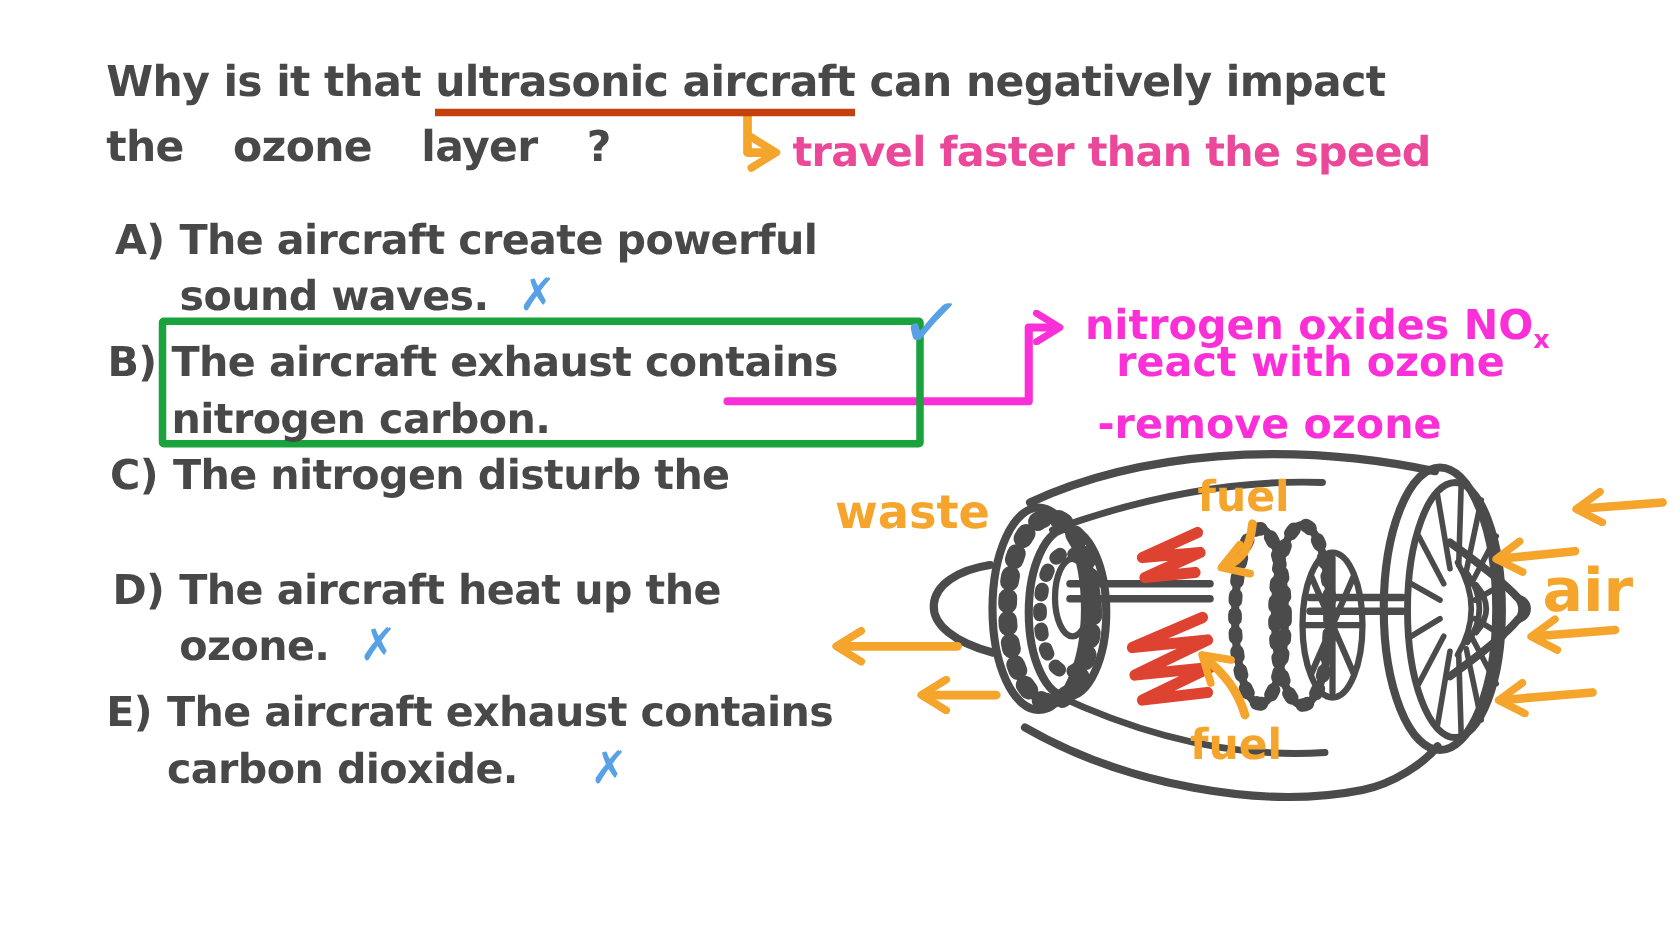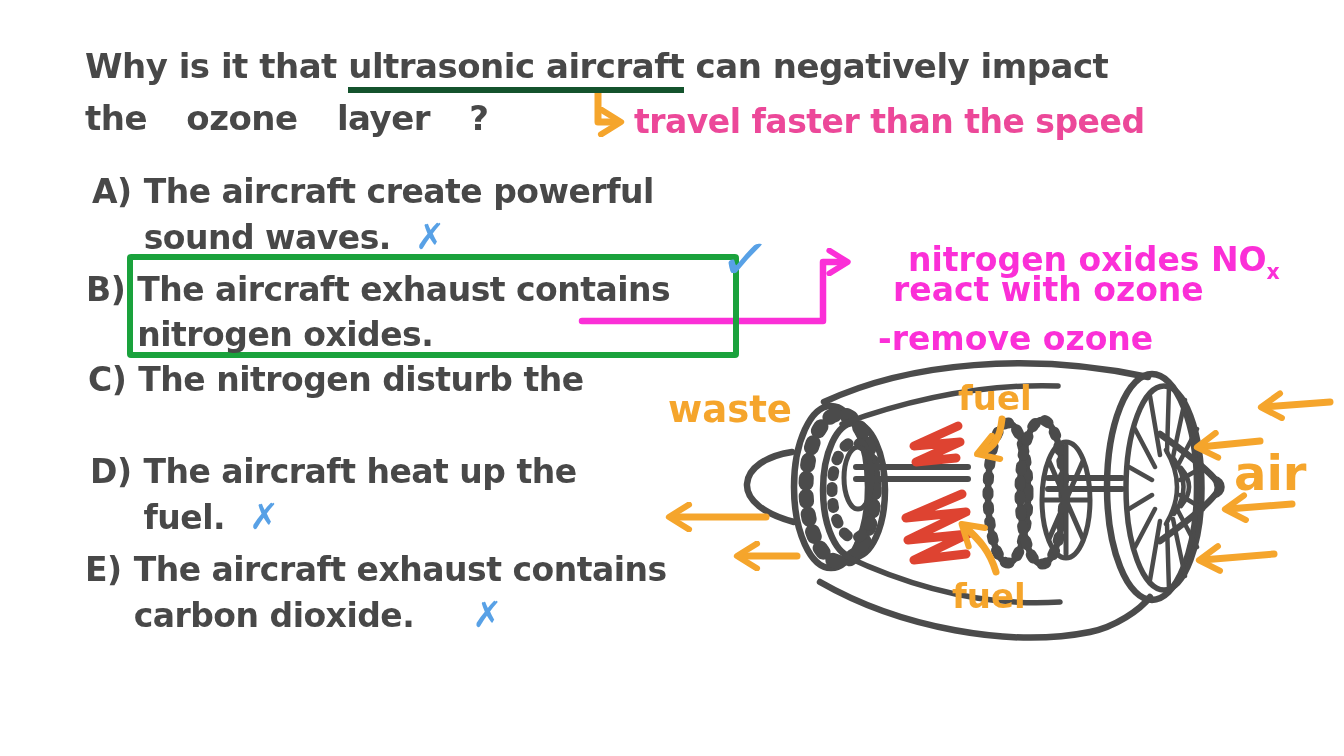--- a/index.html
+++ b/index.html
@@ -3,21 +3,21 @@
 <meta charset="utf-8">
 <style>
   html,body{margin:0;padding:0;background:#fff;}
   .canvas{
     position:relative;width:1344px;height:756px;background:#ffffff;overflow:hidden;
     font-family:"DejaVu Sans", sans-serif;font-weight:700;color:#484848;
   }
   .abs{position:absolute;white-space:nowrap;}
   .q{font-size:34px;letter-spacing:-0.5px;}
   .q2{word-spacing:28px;}
-  .ul-orange{border-bottom:6px solid #14532d;padding-bottom:1px;}
+  .ul-orange{border-bottom:6px solid #c2410c;padding-bottom:1px;}
   .orange{color:#ec4899;}
   .magenta{color:#fb2fd7;}
   .opt{position:absolute;display:flex;font-size:33px;line-height:45px;letter-spacing:-0.5px;white-space:nowrap;}
   .opt .lab{margin-right:12px;}
   .xmark{color:#58a1e6;font-size:36px;margin-left:24px;}
   .note{font-size:33px;letter-spacing:-0.5px;}
   .nox{font-size:33px;}
   .nox sub{font-size:0.62em;}
   .greenbox{
     position:absolute;left:127px;top:254px;width:600px;height:92px;
@@ -114,49 +114,49 @@
       <div>The aircraft create powerful</div>
       <div><span>sound waves.</span><span class="xmark">✗</span></div>
     </span>
   </div>
 
   <div class="greenbox"></div>
   <div class="opt" style="left:86px;top:267px;">
     <span class="lab">B)</span>
     <span>
       <div>The aircraft exhaust contains</div>
-      <div>nitrogen oxides.</div>
+      <div>nitrogen carbon.</div>
     </span>
   </div>
   <div class="check">✓</div>
 
   <div class="opt" style="left:88px;top:357px;">
     <span class="lab">C)</span>
     <span>
       <div>The nitrogen disturb the</div>
     </span>
   </div>
 
   <div class="opt" style="left:90px;top:449px;">
     <span class="lab">D)</span>
     <span>
       <div>The aircraft heat up the</div>
-      <div><span>fuel.</span><span class="xmark">✗</span></div>
+      <div><span>ozone.</span><span class="xmark">✗</span></div>
     </span>
   </div>
 
   <div class="opt" style="left:85px;top:547px;">
     <span class="lab">E)</span>
     <span>
       <div>The aircraft exhaust contains</div>
       <div><span>carbon dioxide.</span><span class="xmark" style="margin-left:58px;">✗</span></div>
     </span>
   </div>
 
-  <div class="abs nox magenta" style="left:868px;top:240px;margin-left:40px;">
+  <div class="abs nox magenta" style="left:868px;top:240px;">
     <span>nitrogen oxides NO</span><sub>x</sub>
   </div>
   <div class="abs nox magenta" style="left:893px;top:270px;">react with ozone</div>
   <div class="abs nox magenta" style="left:878px;top:319px;">-remove ozone</div>
 
   <div class="engine-label" style="left:668px;top:388px;font-size:37px;">waste</div>
   <div class="engine-label" style="left:958px;top:378px;font-size:34px;">fuel</div>
   <div class="engine-label" style="left:952px;top:576px;font-size:34px;">fuel</div>
   <div class="engine-label" style="left:1234px;top:445px;font-size:48px;">air</div>
 

